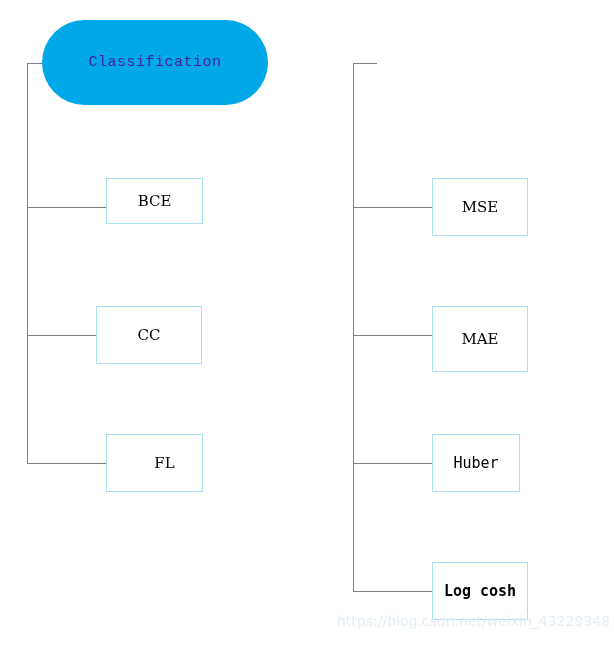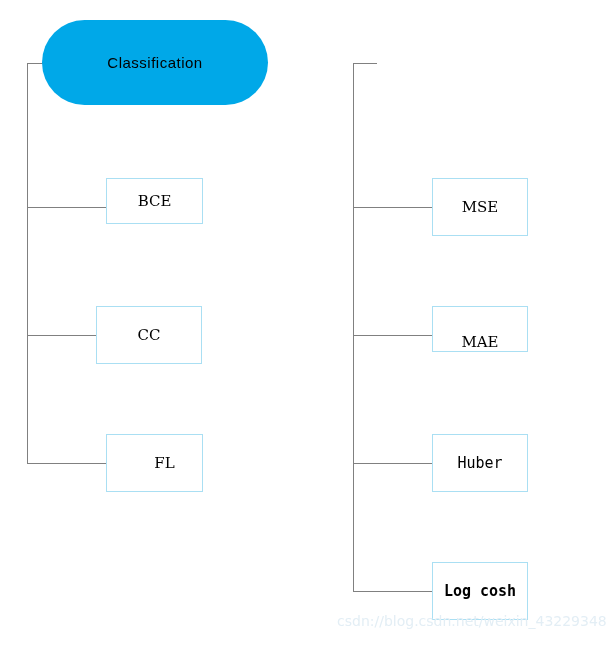--- a/index.html
+++ b/index.html
@@ -31,22 +31,22 @@
     height: 646px;
   }
 
   .root-node {
     position: absolute;
     background: #00a8e8;
     border-radius: 999px;
     display: flex;
     align-items: center;
     justify-content: center;
-    color: #000000;
-    font-family: Liberation Sans, sans-serif;
+    color: #4c1d95;
+    font-family: Liberation Mono, monospace;
     font-size: 15px;
     letter-spacing: 0.5px;
     box-sizing: border-box;
   }
 
   .leaf-node {
     position: absolute;
     background: #ffffff;
     border: 1px solid #aadff3;
     display: flex;
@@ -107,24 +107,24 @@
     <span>CC</span>
   </div>
   <div class="leaf-node" style="left: 106px; top: 434px; width: 97px; height: 58px; padding-left: 20px;">
     <span>FL</span>
   </div>
 
 
   <div class="leaf-node" style="left: 432px; top: 178px; width: 96px; height: 58px;">
     <span>MSE</span>
   </div>
-  <div class="leaf-node" style="left: 432px; top: 306px; width: 96px; height: 46px; align-items: flex-end;">
+  <div class="leaf-node" style="left: 432px; top: 306px; width: 96px; height: 66px;">
     <span>MAE</span>
   </div>
-  <div class="leaf-node mono" style="left: 432px; top: 434px; width: 96px; height: 58px;">
+  <div class="leaf-node mono" style="left: 432px; top: 434px; width: 88px; height: 58px;">
     <span>Huber</span>
   </div>
   <div class="leaf-node mono" style="left: 432px; top: 562px; width: 96px; height: 58px; font-weight: bold;">
     <span>Log cosh</span>
   </div>
 
-  <div id="watermark">csdn://blog.csdn.net/weixin_43229348</div>
+  <div id="watermark">https://blog.csdn.net/weixin_43229348</div>
 </div>
 
 </body></html>

